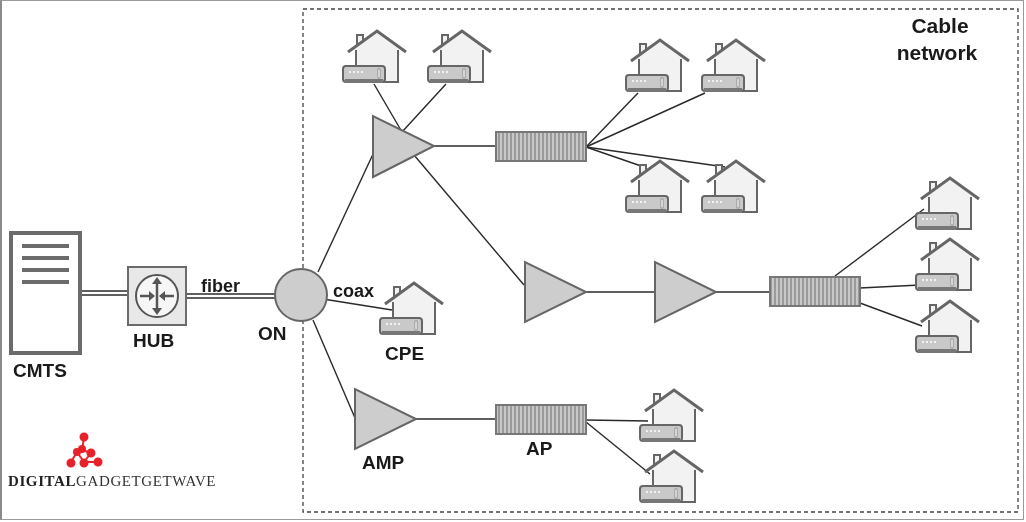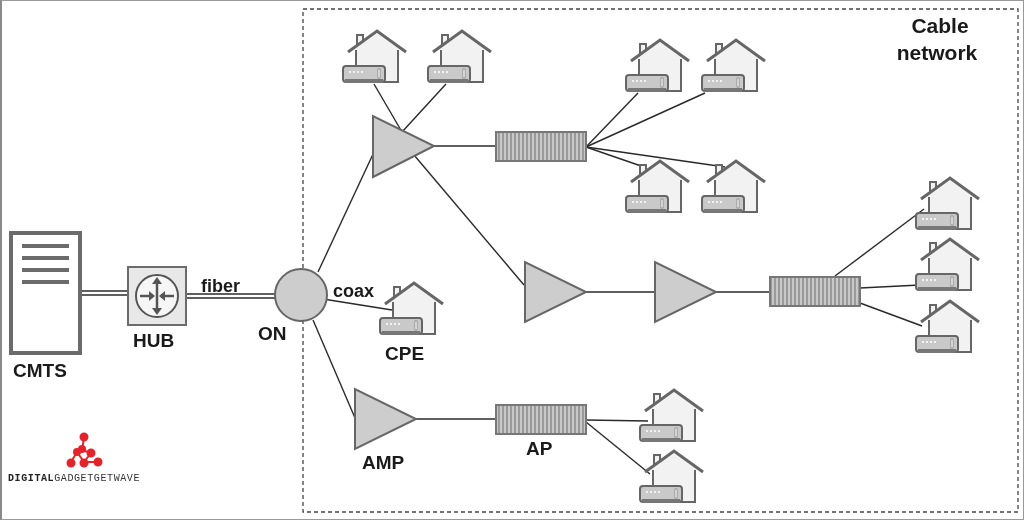--- a/index.html
+++ b/index.html
@@ -1,20 +1,20 @@
 <!DOCTYPE html>
 <html><head>
 <meta charset="utf-8">
 <style>
   html, body { margin: 0; padding: 0; background: #ffffff; }
   body { width: 1026px; height: 522px; overflow: hidden; position: relative; font-family: "Liberation Sans", sans-serif; }
   #frame { position: absolute; left: 0; top: 0; width: 1024px; height: 520px; border: 1px solid #9a9a9a; border-left: 2px solid #8a8a8a; box-sizing: border-box; }
   svg { position: absolute; left: 0; top: 0; }
   .lbl { font-family: "Liberation Sans", sans-serif; font-weight: bold; fill: #1a1a1a; }
-  .logo-text { position: absolute; left: 8px; top: 473px; font-family: Liberation Mono, monospace; font-size: 10px; letter-spacing: 0.6px; color: #222; white-space: nowrap; }
+  .logo-text { position: absolute; left: 8px; top: 473px; font-family: Liberation Serif, serif; font-size: 15px; letter-spacing: 0.6px; color: #222; white-space: nowrap; }
   .logo-text b { font-weight: bold; }
   .logo-text span.light { font-weight: normal; color: #333; }
 </style>
 </head>
 <body>
 
 <div id="frame"></div>
 
 <svg id="dia" width="1026" height="522" viewBox="0 0 1026 522">
   <defs>

